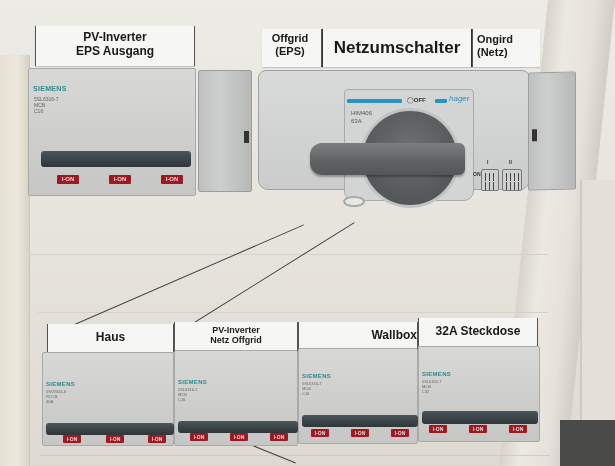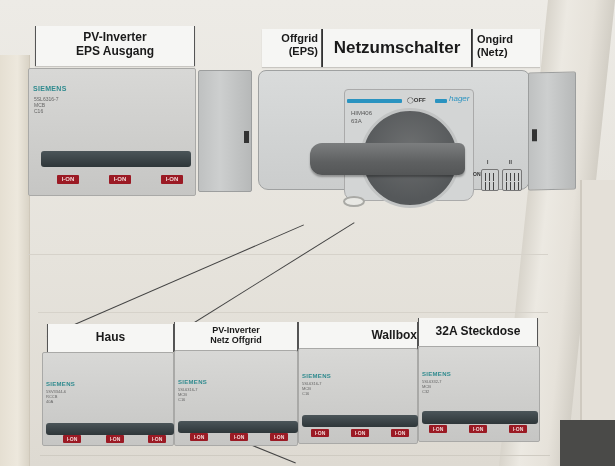--- a/index.html
+++ b/index.html
@@ -77,21 +77,21 @@
 
   <div class="wire" style="left:47px;top:336px;width:280px;transform:rotate(-23.5deg);"></div>
   <div class="wire" style="left:172px;top:336px;width:215px;transform:rotate(-32deg);"></div>
   <div class="wire" style="left:240px;top:440px;width:60px;transform:rotate(22deg);"></div>
 
   <div class="label" style="left:35px;top:26px;width:160px;height:40px;font-size:12px;padding-top:5px;">
     <span>PV-Inverter</span>
     <span>EPS Ausgang</span>
   </div>
 
-  <div class="label" style="left:262px;top:29px;width:60px;height:38px;font-size:11px;text-align:right;padding:3px 3px 0 0;border-left:none;">
+  <div class="label" style="left:262px;top:29px;width:60px;height:38px;font-size:11px;padding:3px 3px 0 0;border-left:none;">
     <span>Offgrid</span>
     <span>(EPS)</span>
   </div>
   <div class="label" style="left:322px;top:29px;width:150px;height:38px;font-size:17px;padding-top:9px;border-left:1px solid #333;border-right:1px solid #333;">
     <span>Netzumschalter</span>
   </div>
   <div class="label" style="left:472px;top:29px;width:68px;height:38px;font-size:11px;text-align:left;padding:4px 16px 0 4px;border-right:none;">
     <span>Ongird</span>
     <span>(Netz)</span>
   </div>

